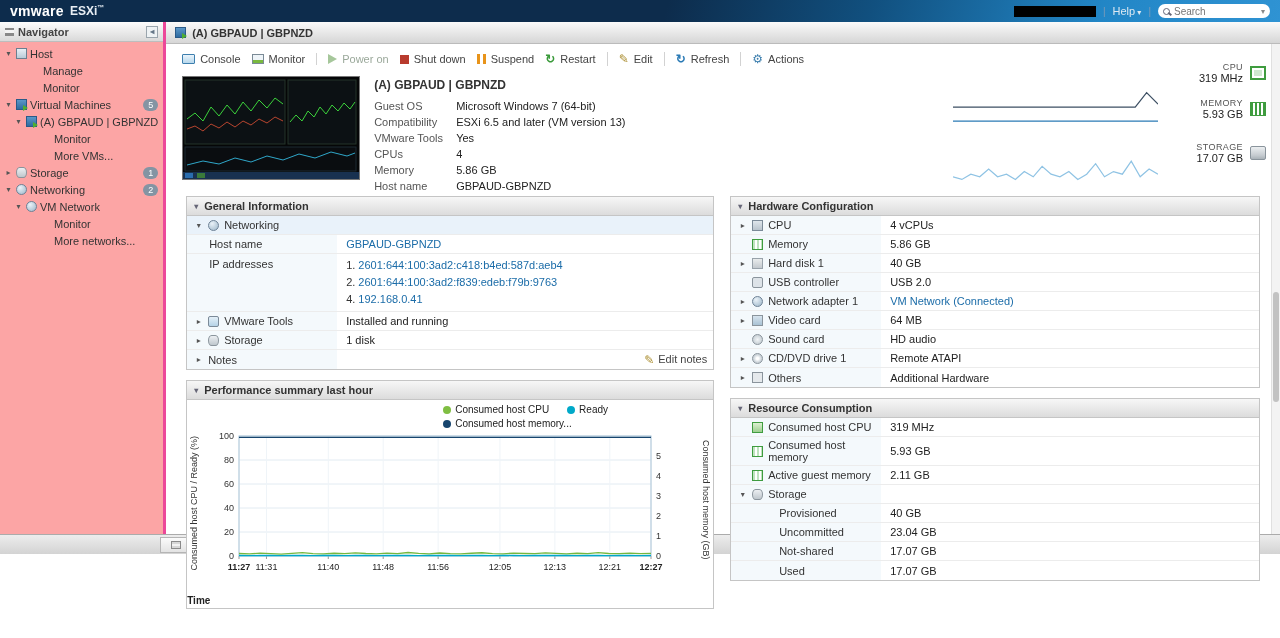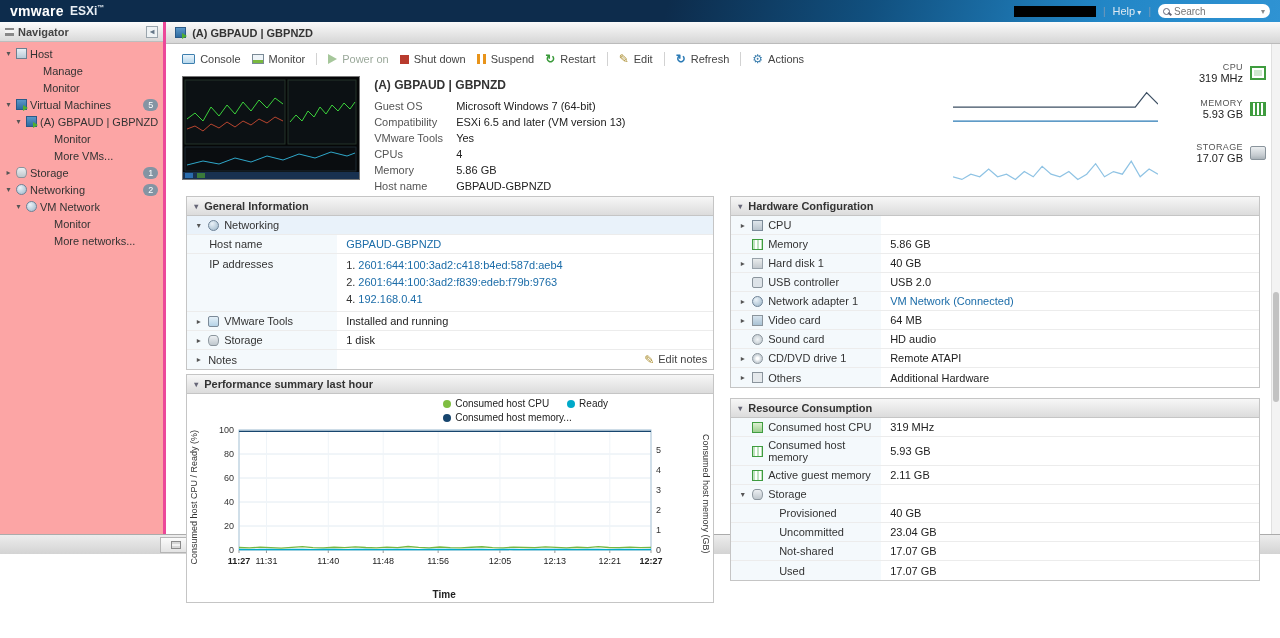--- a/index.html
+++ b/index.html
@@ -94,21 +94,21 @@
   .sic{flex:0 0 16px;width:16px;height:14px;display:inline-block}
   .ico-cpu-stat{border:2px solid #3f9c3f;background:#fff;position:relative}
   .ico-cpu-stat::after{content:"";position:absolute;inset:2px;background:#cfe8cf}
   .ico-mem-stat{border:1px solid #3f9c3f;background:repeating-linear-gradient(90deg,#3f9c3f 0 2px,#fff 2px 4px)}
   .ico-sto-stat{border:1px solid #8a949c;border-radius:2px;background:linear-gradient(#eceff1,#c5cbd0 70%,#aab2b8)}
   .sparks{position:absolute;top:36px;right:122px;width:205px;height:132px;pointer-events:none}
   .sparks svg{position:absolute;left:0;width:205px}
 
   
   .panels{flex:1;display:flex;gap:16px;padding:2px 12px 0 20px;min-height:0}
-  .col-left{flex:0 0 528px;display:flex;flex-direction:column;gap:4px}
+  .col-left{flex:0 0 528px;display:flex;flex-direction:column;gap:10px}
   .col-right{flex:1;display:flex;flex-direction:column;gap:10px;margin-right:8px}
   .panel{border:1px solid #c5c5c5;background:#fff}
   .panel-head{height:19px;background:linear-gradient(#f7f7f7,#dcdcdc);border-bottom:1px solid #c5c5c5;display:flex;align-items:center;gap:6px;padding:0 7px;font-weight:bold;color:#333;cursor:pointer}
   .panel-head::before{content:"▾";color:#667;font-size:8px}
   .row{display:flex;border-bottom:1px solid #ececec;min-height:19px;align-items:stretch}
   .row:last-child{border-bottom:none}
   .c1{flex:0 0 150px;background:#f4f9fc;display:flex;align-items:center;gap:5px;padding:2px 4px 2px 7px;color:#333}
   .c2{flex:1;display:flex;align-items:center;padding:2px 6px 2px 9px;color:#222}
   .row.sec{background:#e9f2fa}
   .row.sec .c1{background:transparent}
@@ -123,21 +123,21 @@
 
   
   .perf-body{position:relative;height:208px;padding-top:2px}
   .legend{position:absolute;left:256px;top:4px;width:250px;display:flex;flex-wrap:wrap;column-gap:18px;row-gap:3px;font-size:10px;color:#222}
   .legend-item{display:flex;align-items:center;gap:4px;cursor:pointer}
   .dot{width:8px;height:8px;border-radius:50%}
   .perf-chart-wrap{position:absolute;left:12px;top:30px;width:504px;height:158px}
   .ylab{position:absolute;font-size:9px;color:#333;white-space:nowrap}
   .ylab-left{left:2px;top:36px;writing-mode:vertical-rl;transform:rotate(180deg)}
   .ylab-right{right:2px;top:40px;writing-mode:vertical-rl}
-  .xlab{position:absolute;left:0;right:12px;bottom:2px;text-align:center;font-weight:bold;font-size:10px;color:#222}
+  .xlab{position:absolute;left:0;right:12px;bottom:2px;font-weight:bold;font-size:10px;color:#222}
 
   
   .bottom-bar{flex:0 0 20px;background:linear-gradient(#ededed,#d3d3d3);border-top:1px solid #ababab;display:flex;align-items:center;padding-left:160px}
   .rt-tab{height:16px;border:1px solid #b5b5b5;background:linear-gradient(#fbfbfb,#e3e3e3);display:flex;align-items:center;gap:5px;padding:0 10px;font-size:10px;color:#444;cursor:pointer}
   .i-tasks{width:10px;height:8px;border:1px solid #8a8a8a;background:repeating-linear-gradient(0deg,#d6d6d6 0 2px,#f2f2f2 2px 4px)}
 
   
   .scrollbar{position:absolute;top:22px;bottom:0;right:0;width:9px;background:#f3f3f3;border-left:1px solid #e0e0e0}
   .scroll-thumb{position:absolute;top:248px;height:110px;left:1px;width:6px;background:#c2c2c2;border-radius:3px;cursor:grab}
 </style>
@@ -581,20 +581,23 @@
               <span>Hardware Configuration</span>
             </div>
             <div>
 
                 <div class="row">
                   <div class="c1">
                     <span class="twisty">▸</span>
                     <span class="ic ico-chip"></span>
                     <span>CPU</span>
                   </div>
+                  <div class="c2">
+                    <span>4 vCPUs</span>
+                  </div>
                 </div>
 
                 <div class="row">
                   <div class="c1">
                     <span class="twisty"></span>
                     <span class="ic ico-mem"></span>
                     <span>Memory</span>
                   </div>
                   <div class="c2">
                     <span>5.86 GB</span>

